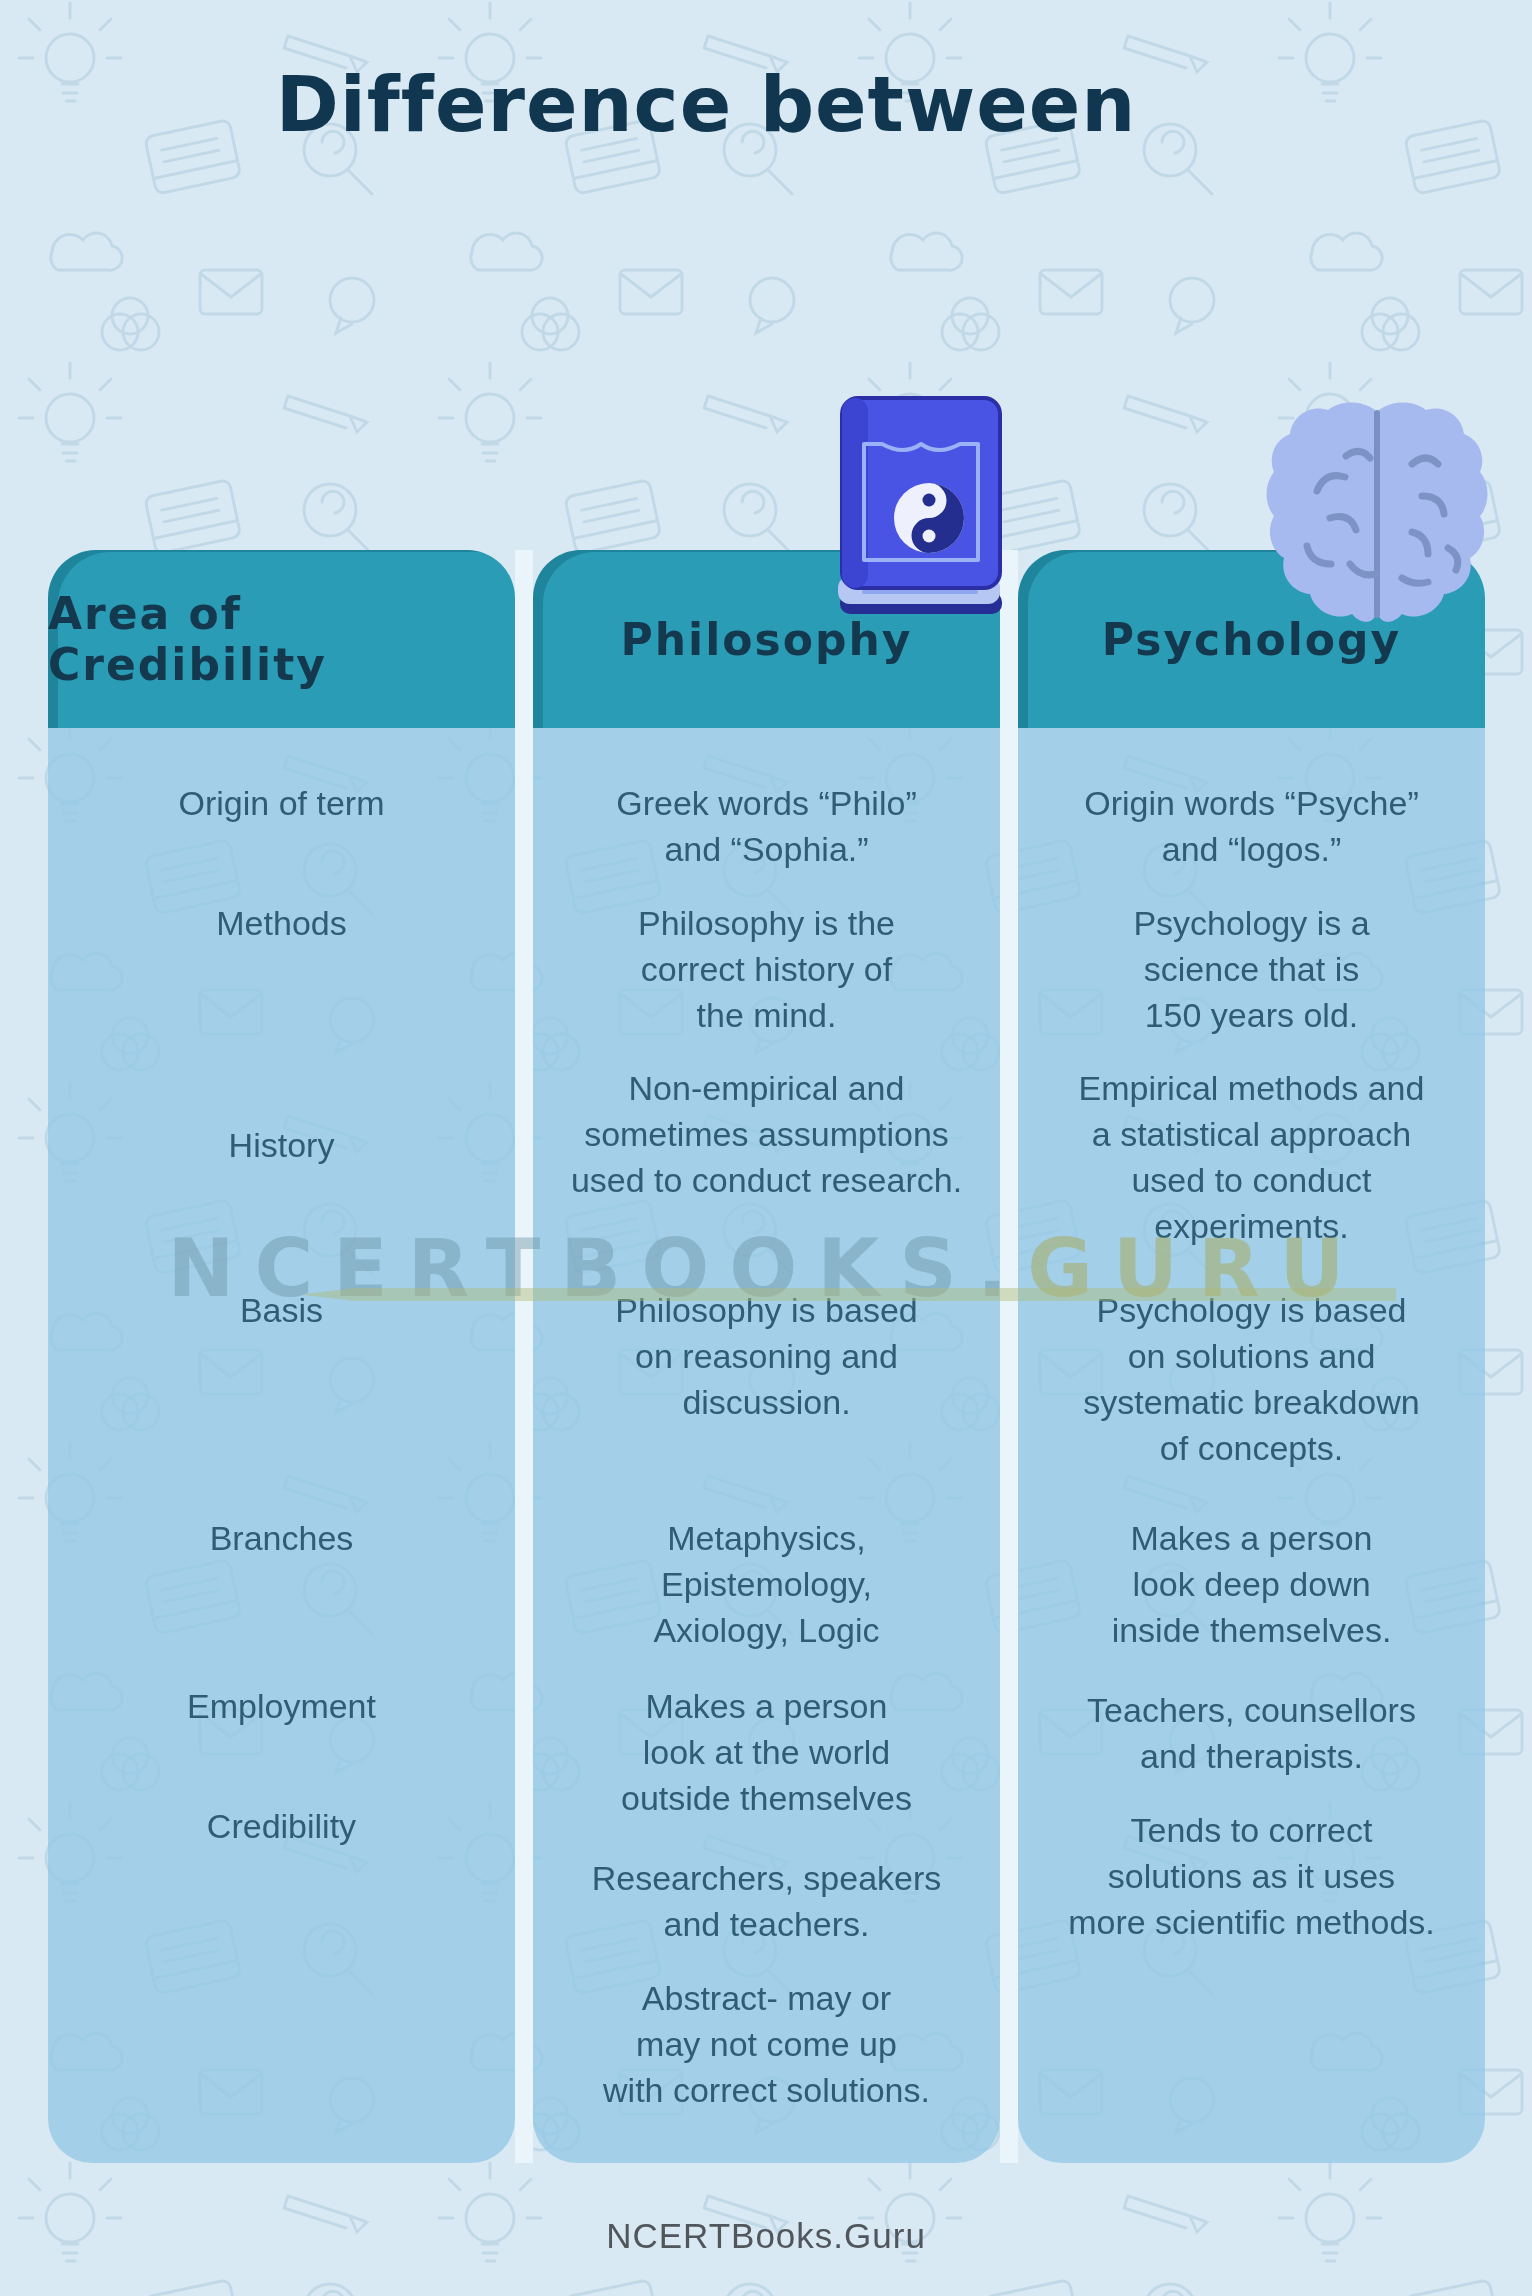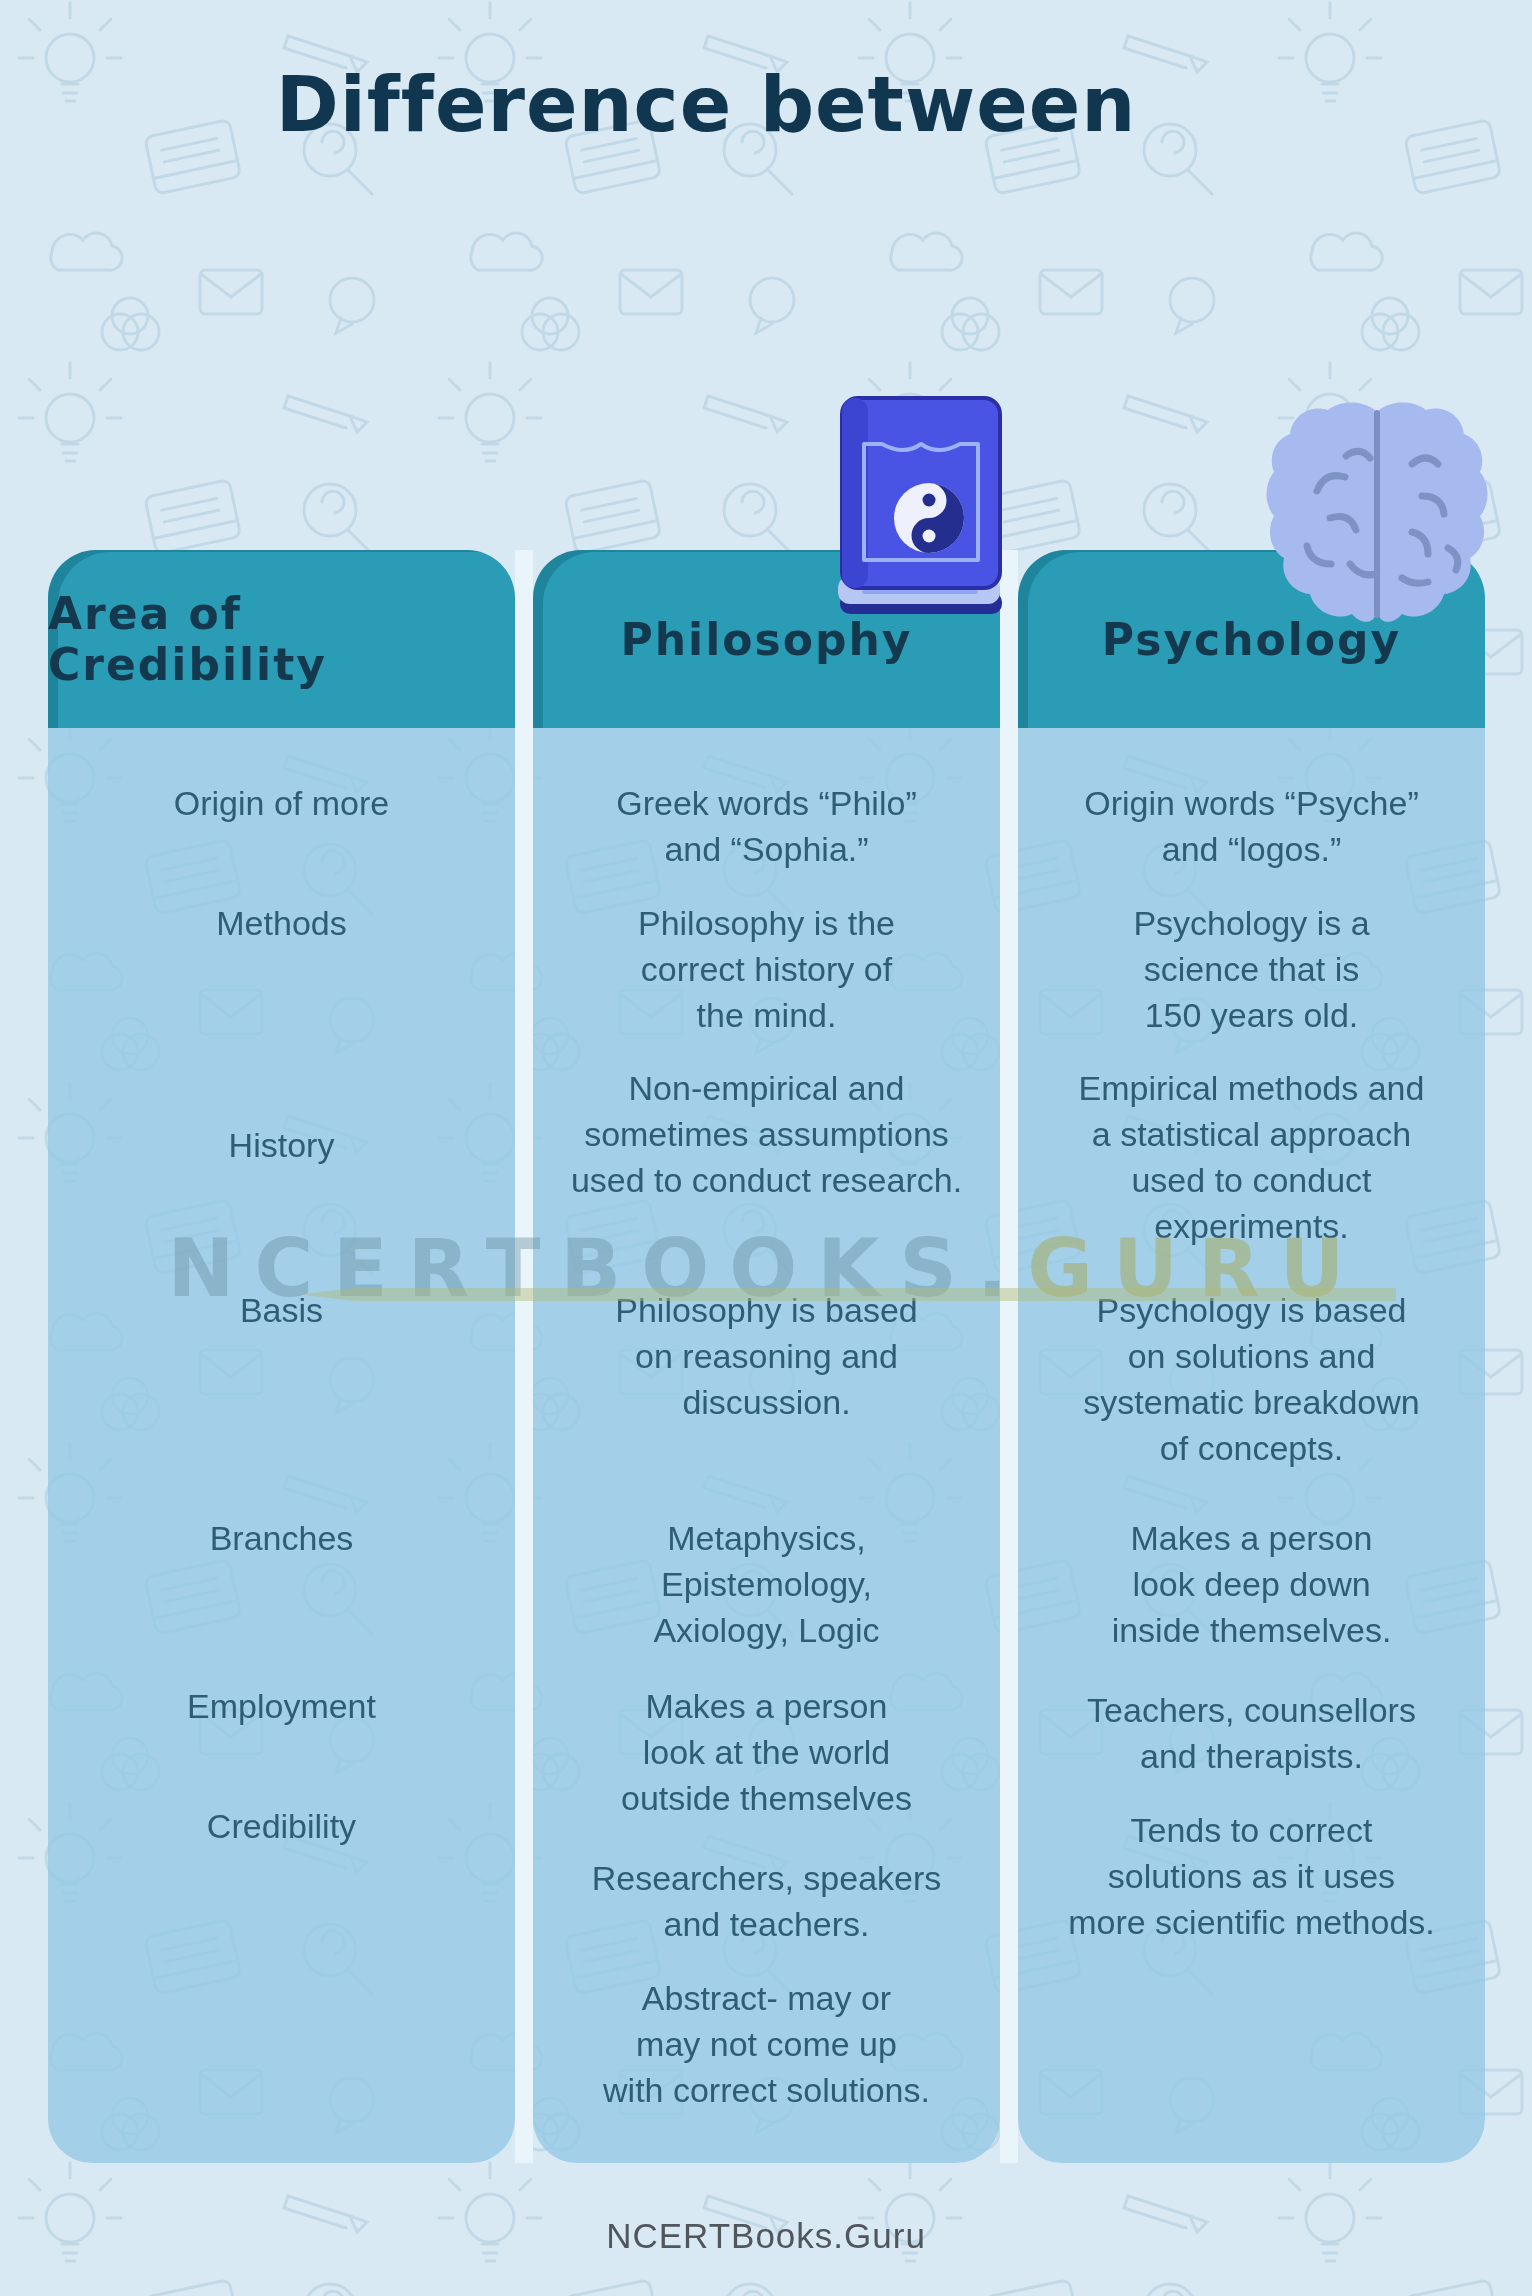--- a/index.html
+++ b/index.html
@@ -102,21 +102,21 @@
 
   <div class="stripe s1"></div>
   <div class="stripe s2"></div>
 
   <div class="table">
 
     <div class="col">
       <div class="col-header">Area of Credibility</div>
       <div class="col-body">
         <div class="row h0">
-            <div class="cell">Origin of more</div>
+            <div class="cell">Origin of term</div>
           </div>
         <div class="row h2">
             <div class="cell">Methods</div>
           </div>
         <div class="row h1">
             <div class="cell">History</div>
           </div>
         <div class="row h3">
             <div class="cell">Basis</div>
           </div>

